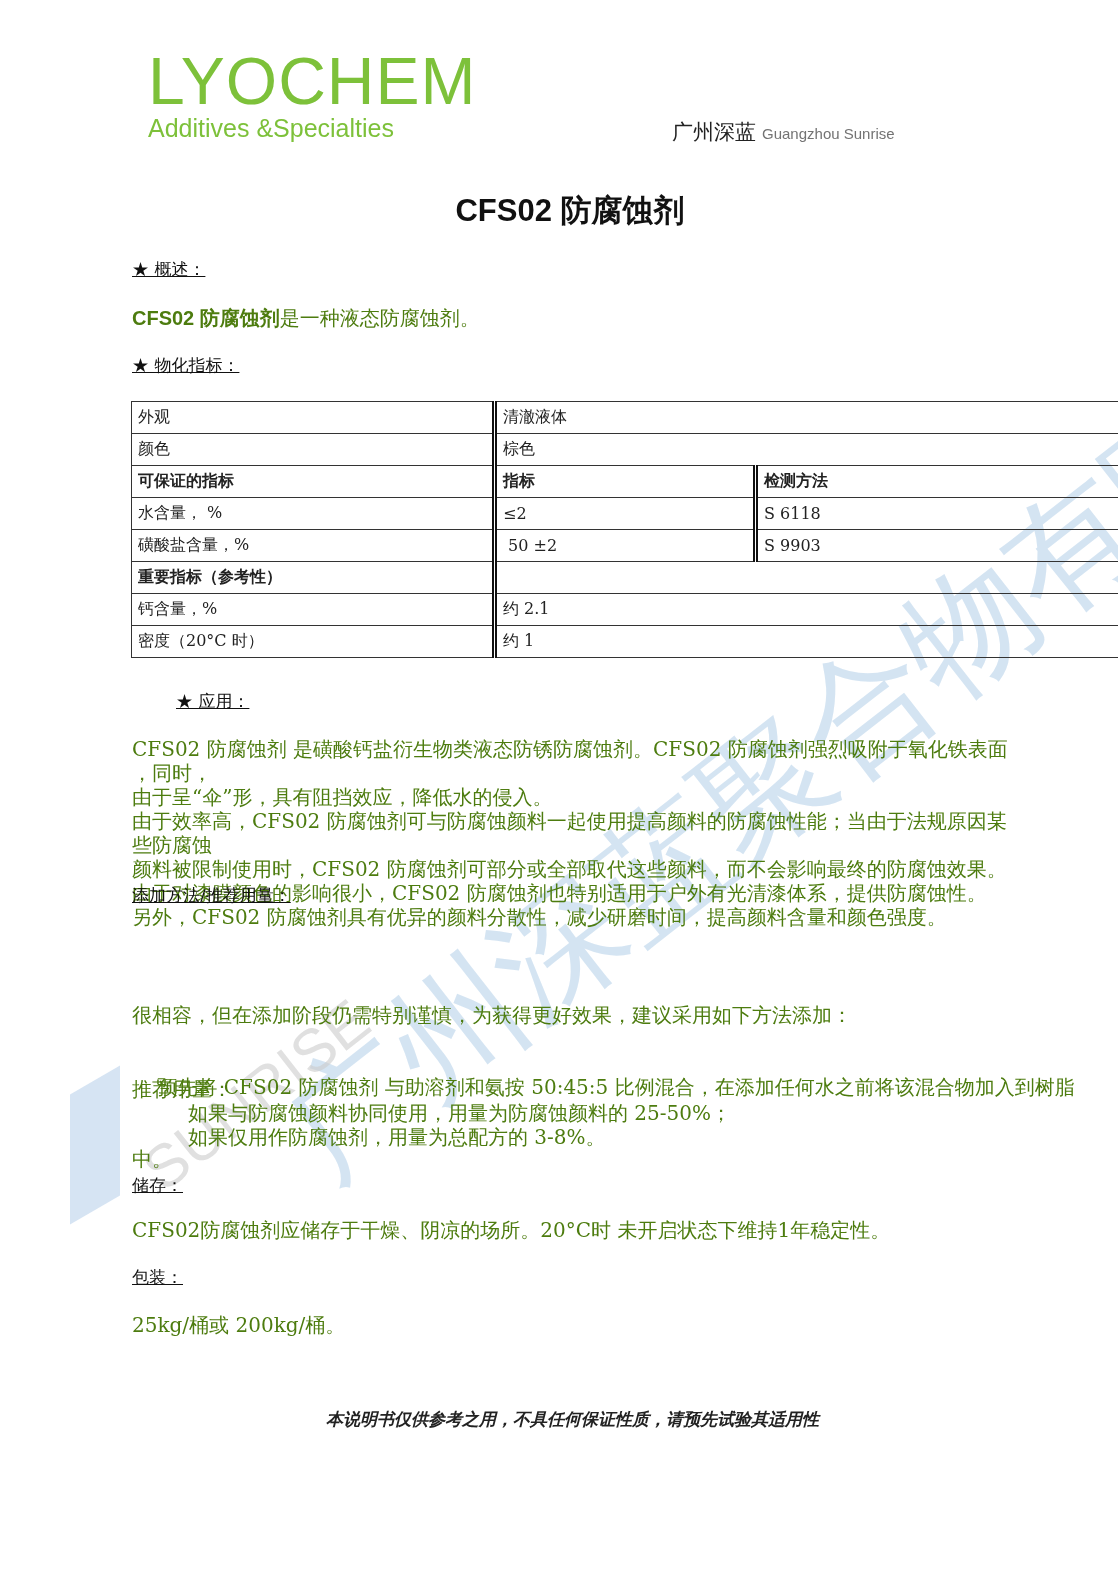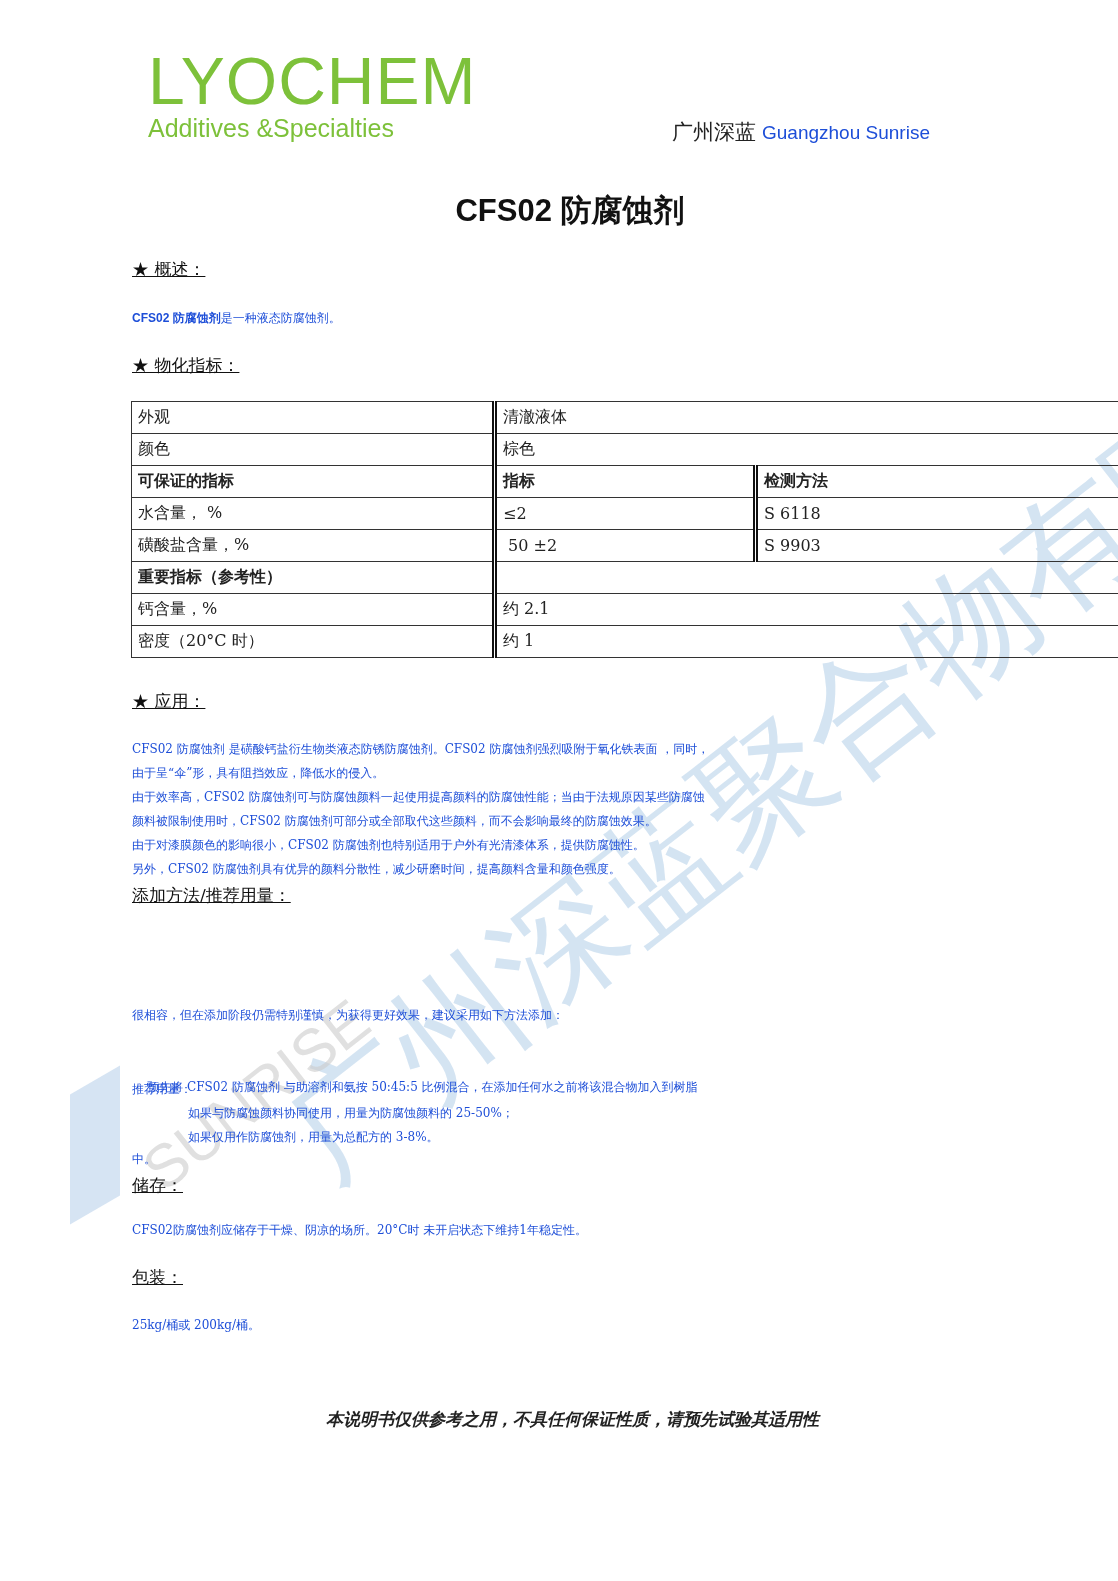--- a/index.html
+++ b/index.html
@@ -2,24 +2,24 @@
 <html><head>
 <meta charset="utf-8">
 <style>
   html, body { margin: 0; padding: 0; }
   body { width: 1118px; height: 1581px; background: #ffffff; position: relative; overflow: hidden;
          font-family: "DejaVu Serif", "Liberation Serif", serif; color: #222; }
   .abs { position: absolute; }
   .logo-main { left: 148px; top: 48px; font-family: "Liberation Sans", sans-serif; font-size: 66px; color: #7dc13a; letter-spacing: 1px; line-height: 1; text-align: right; }
   .logo-sub { left: 148px; top: 114px; font-family: "Liberation Sans", sans-serif; font-size: 25px; color: #7dc13a; }
   .company { left: 672px; top: 118px; font-size: 21px; color: #222; font-family: "Liberation Sans", sans-serif; }
-  .company .en { color: #1d4ed8; font-size: 19px; margin-left: 6px; }
+  .company .en { color: #737373; font-size: 15px; margin-left: 6px; }
   .title { left: 0; width: 1140px; top: 190px; text-align: center; font-size: 31px; font-weight: bold; font-family: "Liberation Sans", sans-serif; color: #111; }
   .h { left: 132px; font-size: 17px; text-decoration: underline; color: #111; }
-  .p { left: 132px; font-size: 12px; line-height: 24px; color: #1d4ed8; width: 890px; }
+  .p { left: 132px; font-size: 20px; line-height: 24px; color: #4d7c0f; width: 890px; }
   .b { font-family: "Liberation Sans", sans-serif; font-weight: bold; }
   table.spec { position: absolute; left: 131px; top: 401px; width: 1002px; border-collapse: collapse; font-size: 16px; }
   table.spec td { border: 1.5px solid #333; height: 31px; padding: 0 6px; }
   td.sep { border-right: 5px double #111 !important; }
   td.sep2 { border-right: 5px double #111 !important; }
   .footer { left: 0; width: 1145px; top: 1408px; text-align: center; font-size: 17px; font-style: italic; font-weight: bold; color: #222; }
   .wm { position: absolute; color: #b9d3ea; font-size: 130px; font-family: "Liberation Sans", sans-serif; opacity: 0.6; transform-origin: left top; white-space: nowrap; pointer-events: none; }
 </style>
 </head>
 <body>
@@ -77,21 +77,21 @@
     <td class="sep">钙含量，%</td>
     <td colspan="2">约 2.1</td>
   </tr>
   <tr>
     <td class="sep">密度（20°C 时）</td>
     <td colspan="2">约 1</td>
   </tr>
 </tbody>
   </table>
 
-<div class="abs h" style="top:690px;">★  应用：</div>
+<div class="abs h" style="top:690px;margin-left:44px;">★  应用：</div>
 <div class="abs p" style="top:737px;">
   <div>CFS02 防腐蚀剂 是磺酸钙盐衍生物类液态防锈防腐蚀剂。CFS02 防腐蚀剂强烈吸附于氧化铁表面 ，同时，</div>
   <div>由于呈“伞”形，具有阻挡效应，降低水的侵入。</div>
   <div>由于效率高，CFS02 防腐蚀剂可与防腐蚀颜料一起使用提高颜料的防腐蚀性能；当由于法规原因某些防腐蚀</div>
   <div>颜料被限制使用时，CFS02 防腐蚀剂可部分或全部取代这些颜料，而不会影响最终的防腐蚀效果。</div>
   <div>由于对漆膜颜色的影响很小，CFS02 防腐蚀剂也特别适用于户外有光清漆体系，提供防腐蚀性。</div>
   <div>另外，CFS02 防腐蚀剂具有优异的颜料分散性，减少研磨时间，提高颜料含量和颜色强度。</div>
 </div>
 
 <div class="abs h" style="top:884px;">添加方法/推荐用量：</div>

